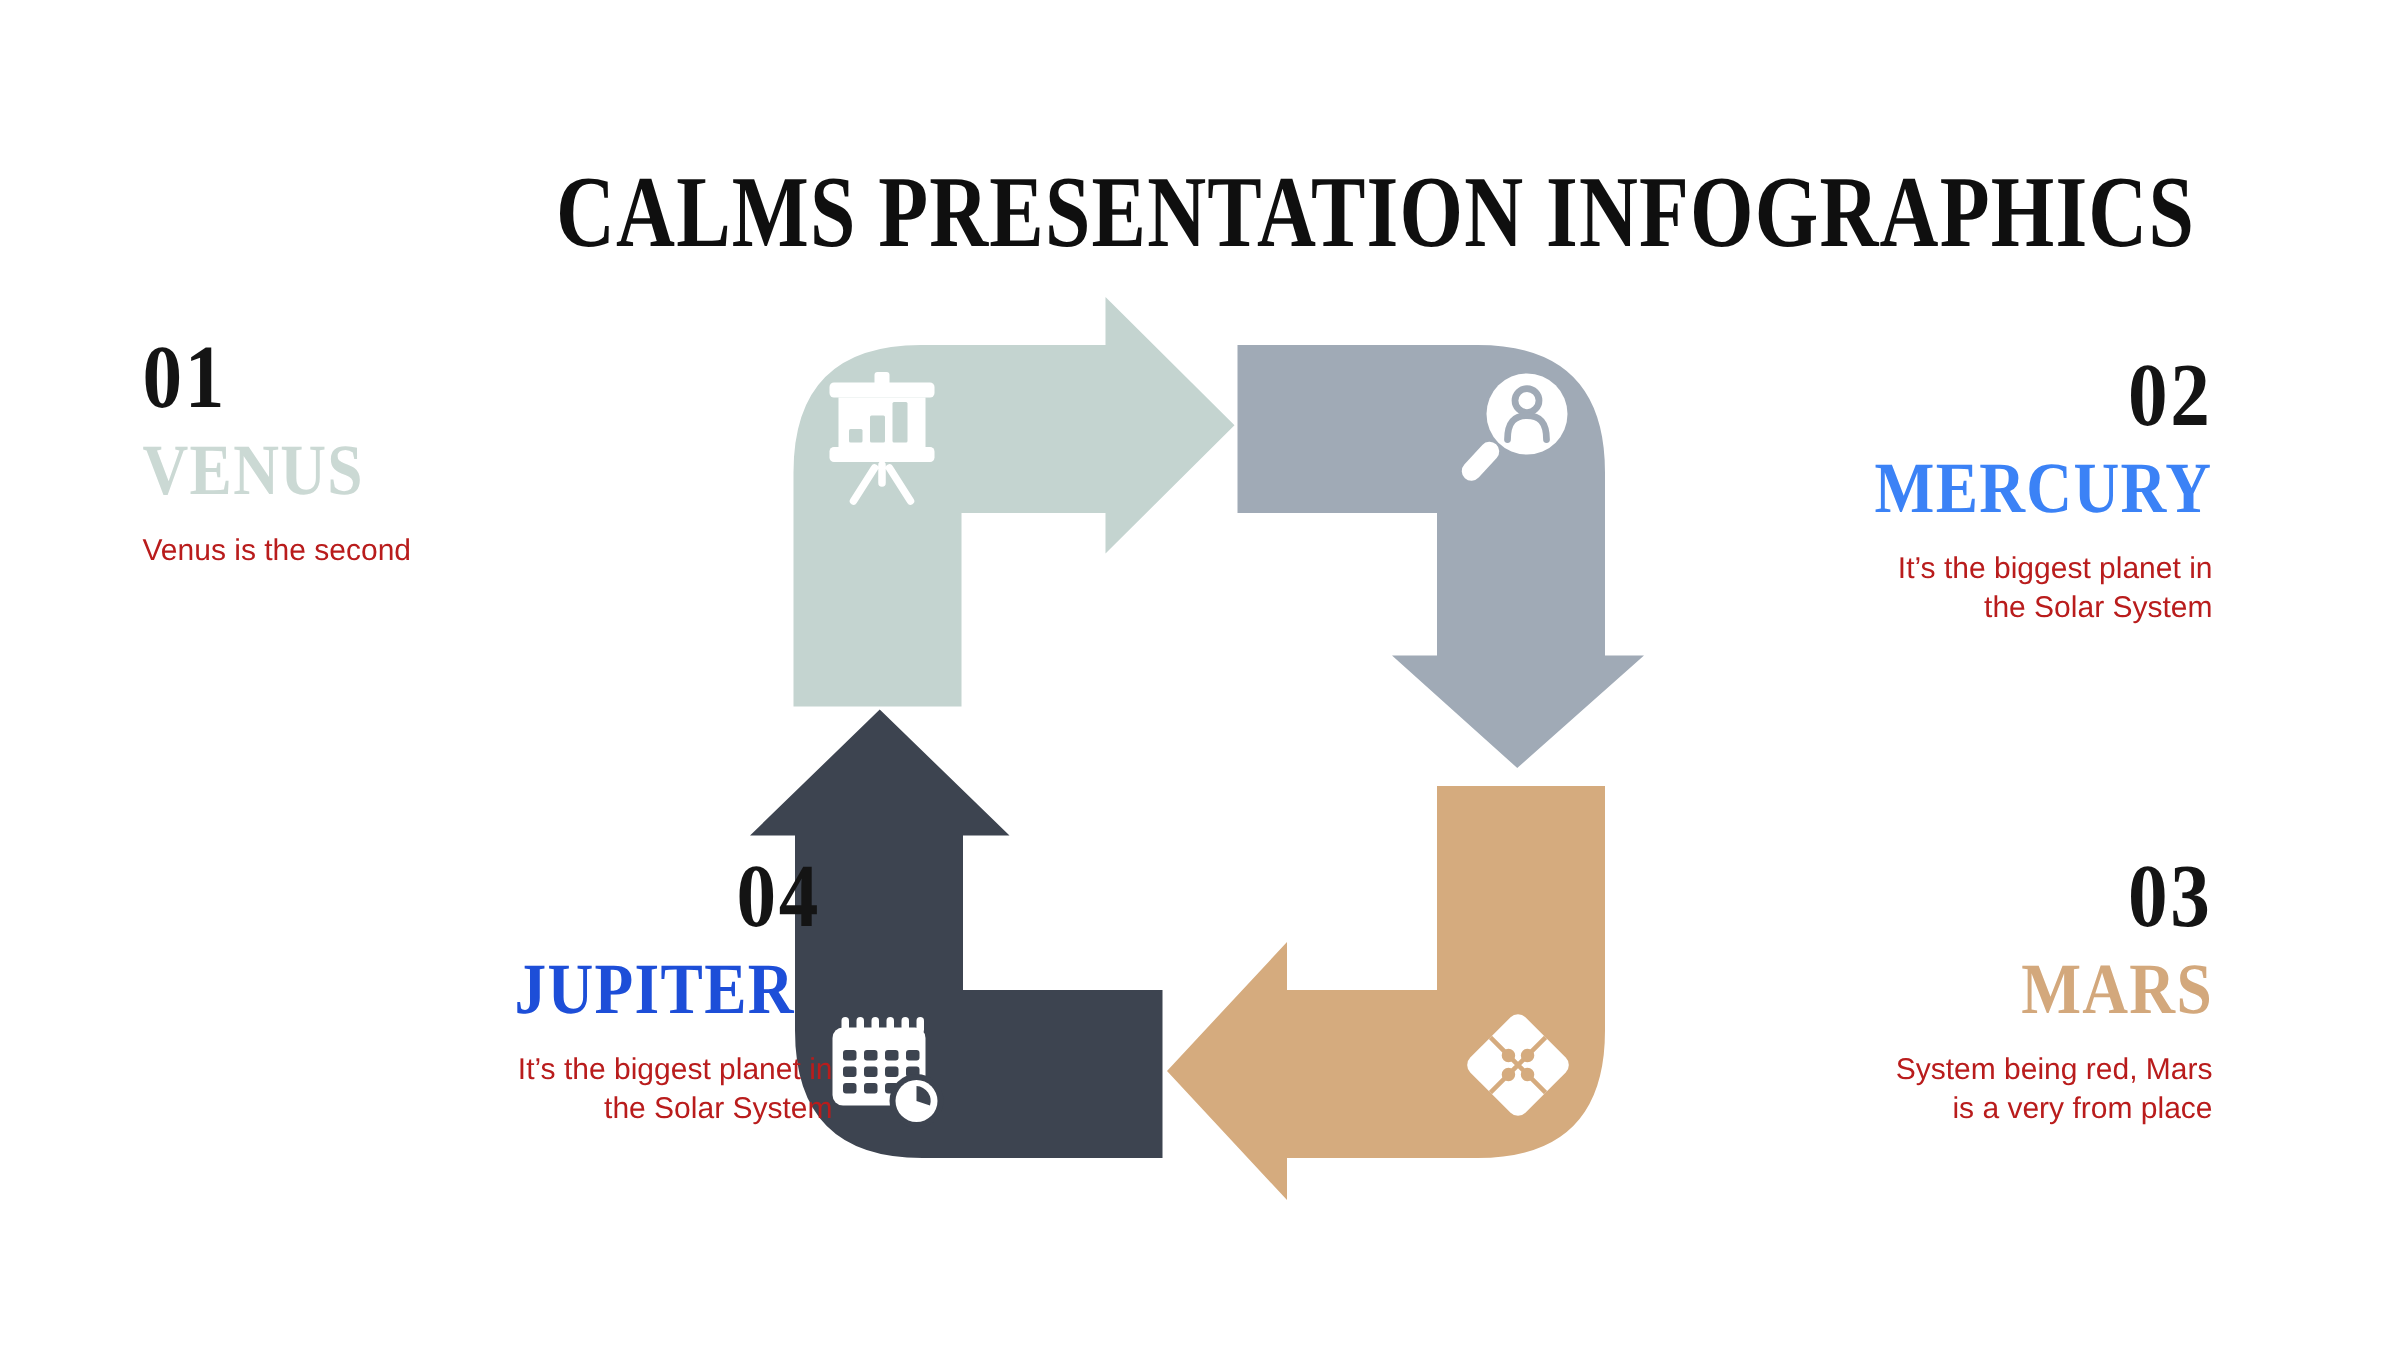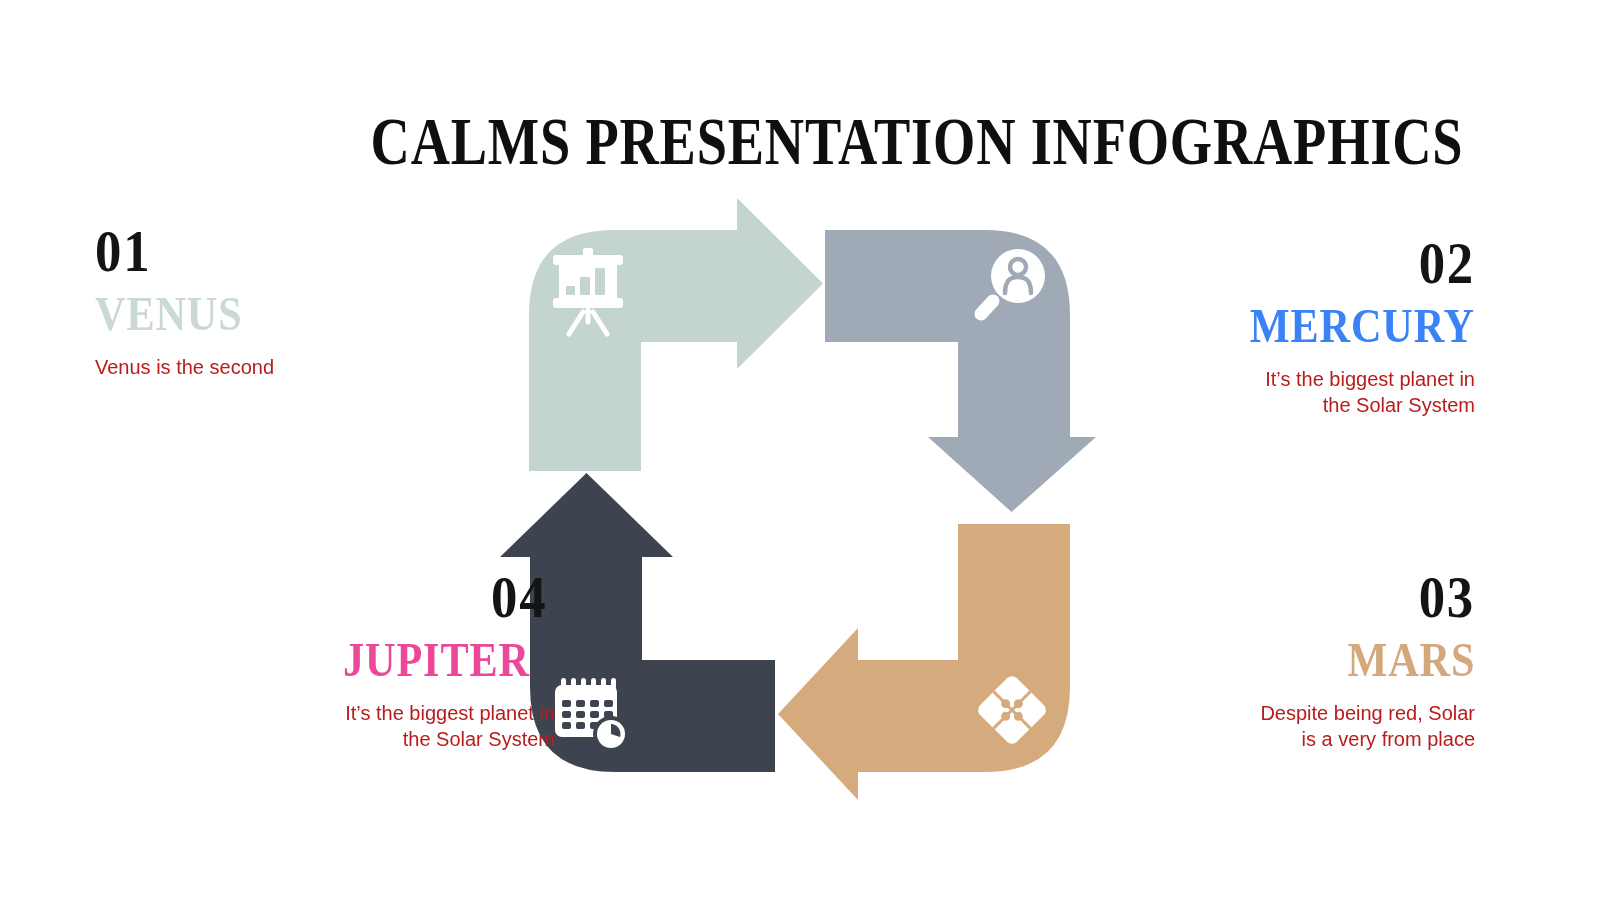--- a/index.html
+++ b/index.html
@@ -115,27 +115,27 @@
     <div class="desc">
       <span>It’s the biggest planet in</span>
       <span>the Solar System</span>
     </div>
   </div>
 
   <div class="info pos-br">
     <div class="num"><span class="num-inner">03</span></div>
     <div class="name" style="color: rgb(211, 168, 124);"><span class="name-inner">MARS</span></div>
     <div class="desc">
-      <span>Despite being red, Solar</span>
+      <span>System being red, Mars</span>
       <span>is a very from place</span>
     </div>
   </div>
 
   <div class="info pos-bl">
     <div class="num"><span class="num-inner">04</span></div>
-    <div class="name" style="color: #ec4899; margin-left: 28px;"><span class="name-inner">JUPITER</span></div>
+    <div class="name" style="color: #1d4ed8; margin-left: 28px;"><span class="name-inner">JUPITER</span></div>
     <div class="desc">
       <span>It’s the biggest planet in</span>
       <span>the Solar System</span>
     </div>
   </div>
 
 </div>
 
 </body></html>

